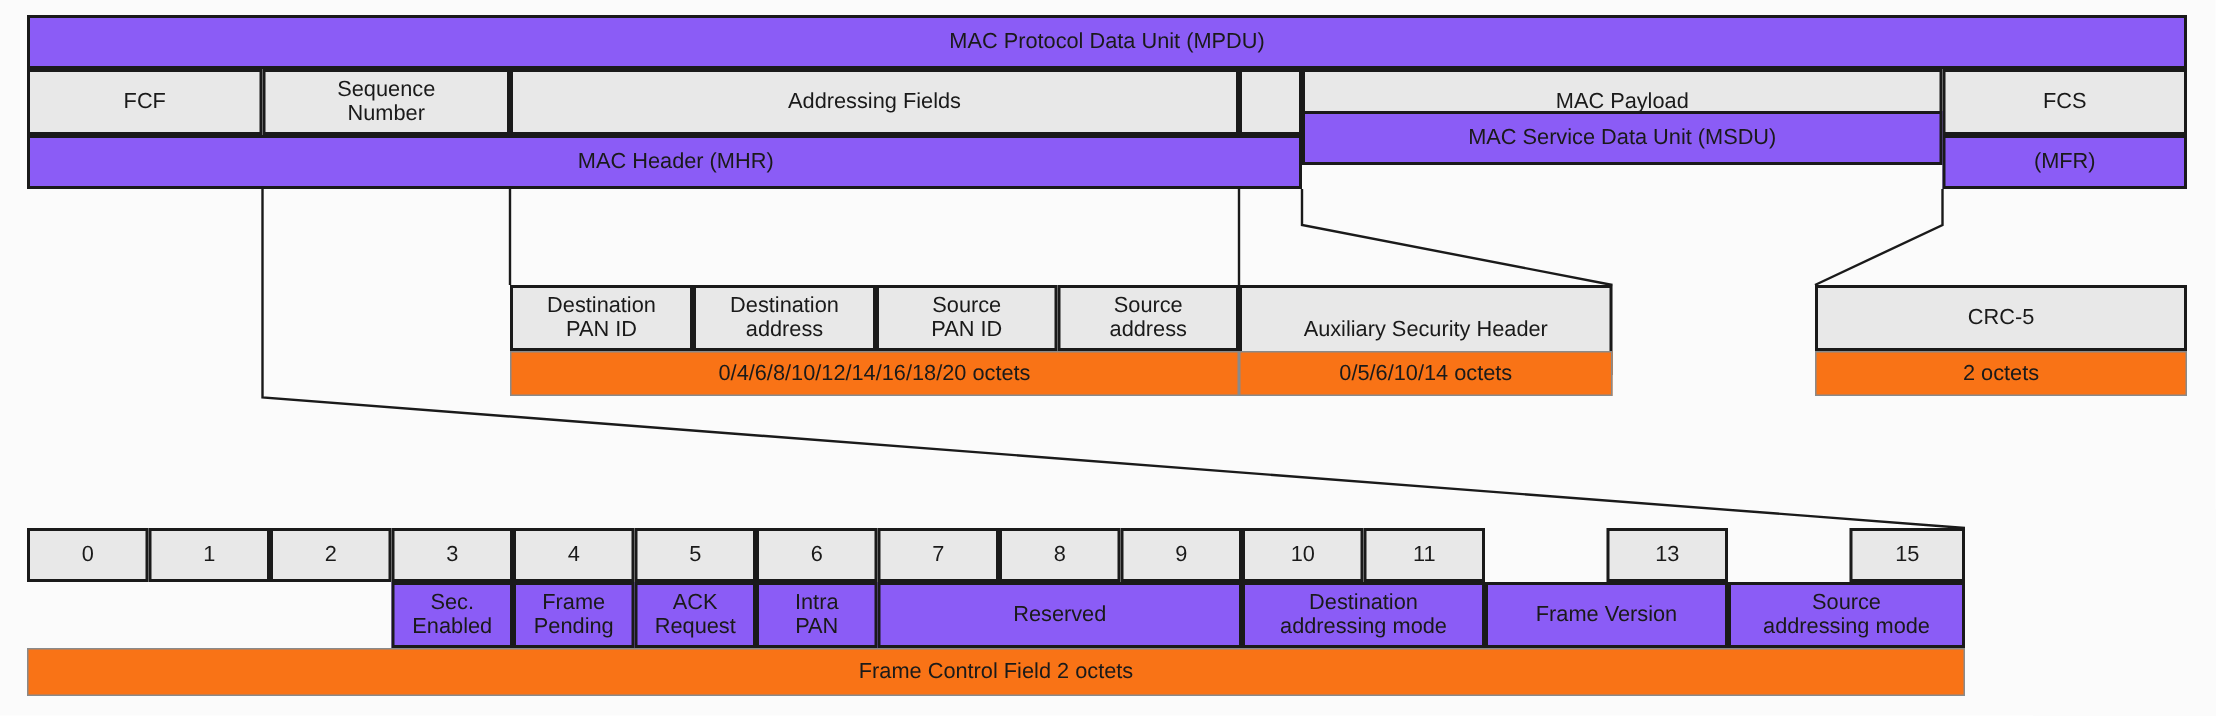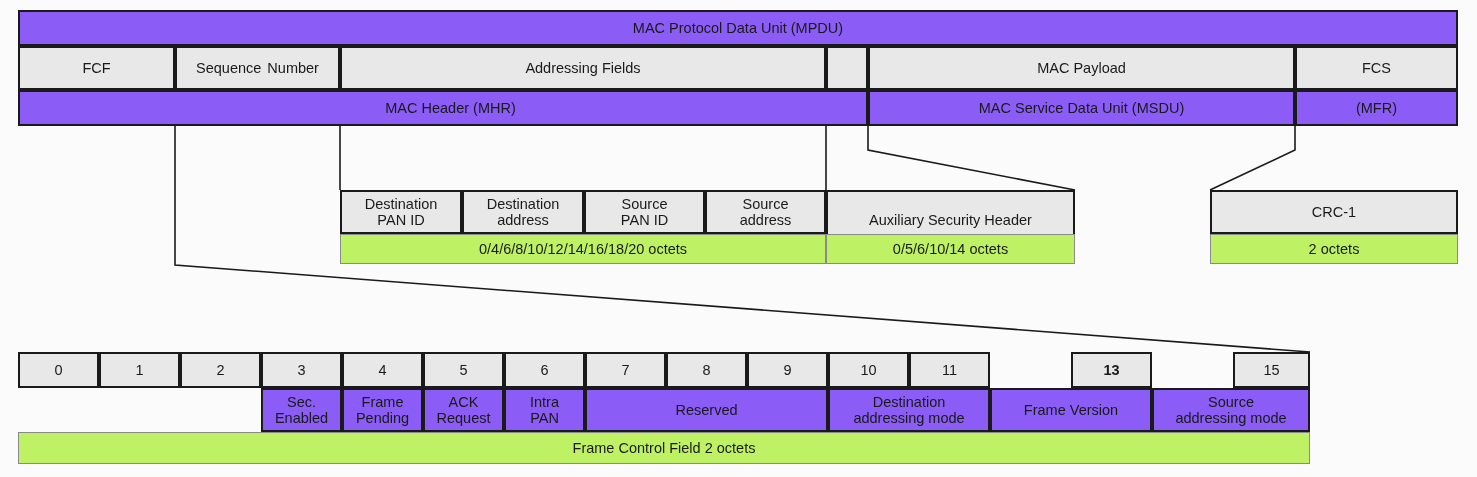--- a/index.html
+++ b/index.html
@@ -29,21 +29,21 @@
     font-size: 14.5px;
     color: #1a1a1a;
   }
   
   .shade {
     background: #e8e8e8;
     border: 2px solid #1a1a1a;
   }
   
   .plain {
-    background: #bef264;
+    background: #f97316;
     border: 1px solid #8a8a8a;
   }
   
   .plain-strong {
     background: #8b5cf6;
     border: 2px solid #1a1a1a;
   }
   .cell span { display: block; padding: 0 3px; }
   svg.leaders {
     position: absolute;
@@ -64,21 +64,21 @@
 <div id="canvas">
 
   <div class="cell plain-strong" style="left:18px; top:10px; width:1440px; height:36px;">
     <span>MAC Protocol Data Unit (MPDU)</span>
   </div>
 
   <div class="cell shade" style="left:18px; top:46px; width:157px; height:44px;">
     <span>FCF</span>
   </div>
 
-  <div class="cell shade" style="left:175px; top:46px; width:165px; height:44px; flex-direction:row;">
+  <div class="cell shade" style="left:175px; top:46px; width:165px; height:44px; flex-direction:column;">
     <span>Sequence</span>
     <span>Number</span>
   </div>
 
   <div class="cell shade" style="left:340px; top:46px; width:486px; height:44px;">
     <span>Addressing Fields</span>
   </div>
 
   <div class="cell shade" style="left:826px; top:46px; width:42px; height:44px;">
     <span></span>
@@ -89,21 +89,21 @@
   </div>
 
   <div class="cell shade" style="left:1295px; top:46px; width:163px; height:44px;">
     <span>FCS</span>
   </div>
 
   <div class="cell plain-strong" style="left:18px; top:90px; width:850px; height:36px;padding-left:15px;">
     <span>MAC Header (MHR)</span>
   </div>
 
-  <div class="cell plain-strong" style="left:868px; top:90px; width:427px; height:36px;">
+  <div class="cell plain-strong" style="left:868px; top:74px; width:427px; height:36px;">
     <span>MAC Service Data Unit (MSDU)</span>
   </div>
 
   <div class="cell plain-strong" style="left:1295px; top:90px; width:163px; height:36px;">
     <span>(MFR)</span>
   </div>
 
   <svg class="leaders">
 
     <polyline points="340,126 340,190"></polyline>
@@ -142,21 +142,21 @@
 
   <div class="cell shade" style="left:826px; top:190px; width:249px; height:60px;">
     <span>Auxiliary Security Header</span>
   </div>
 
   <div class="cell plain" style="left:826px; top:234px; width:249px; height:30px;">
     <span>0/5/6/10/14 octets</span>
   </div>
 
   <div class="cell shade" style="left:1210px; top:190px; width:248px; height:44px;">
-    <span>CRC-1</span>
+    <span>CRC-5</span>
   </div>
 
   <div class="cell plain" style="left:1210px; top:234px; width:248px; height:30px;">
     <span>2 octets</span>
   </div>
 
   <div class="cell shade" style="left:18px;   top:352px; width:81px; height:36px;">
       <span>0</span>
     </div>
   <div class="cell shade" style="left:99px;   top:352px; width:81px; height:36px;">
@@ -185,21 +185,21 @@
     </div>
   <div class="cell shade" style="left:747px;  top:352px; width:81px; height:36px;">
       <span>9</span>
     </div>
   <div class="cell shade" style="left:828px;  top:352px; width:81px; height:36px;">
       <span>10</span>
     </div>
   <div class="cell shade" style="left:909px;  top:352px; width:81px; height:36px;">
       <span>11</span>
     </div>
-  <div class="cell shade" style="left:1071px; top:352px; width:81px; height:36px;font-weight:bold;">
+  <div class="cell shade" style="left:1071px; top:352px; width:81px; height:36px;">
       <span>13</span>
     </div>
   <div class="cell shade" style="left:1233px; top:352px; width:77px; height:36px;">
       <span>15</span>
     </div>
 
 
   <div class="cell plain-strong" style="left:261px; top:388px; width:81px; height:44px; flex-direction:column;">
     <span>Sec.</span>
     <span>Enabled</span>

